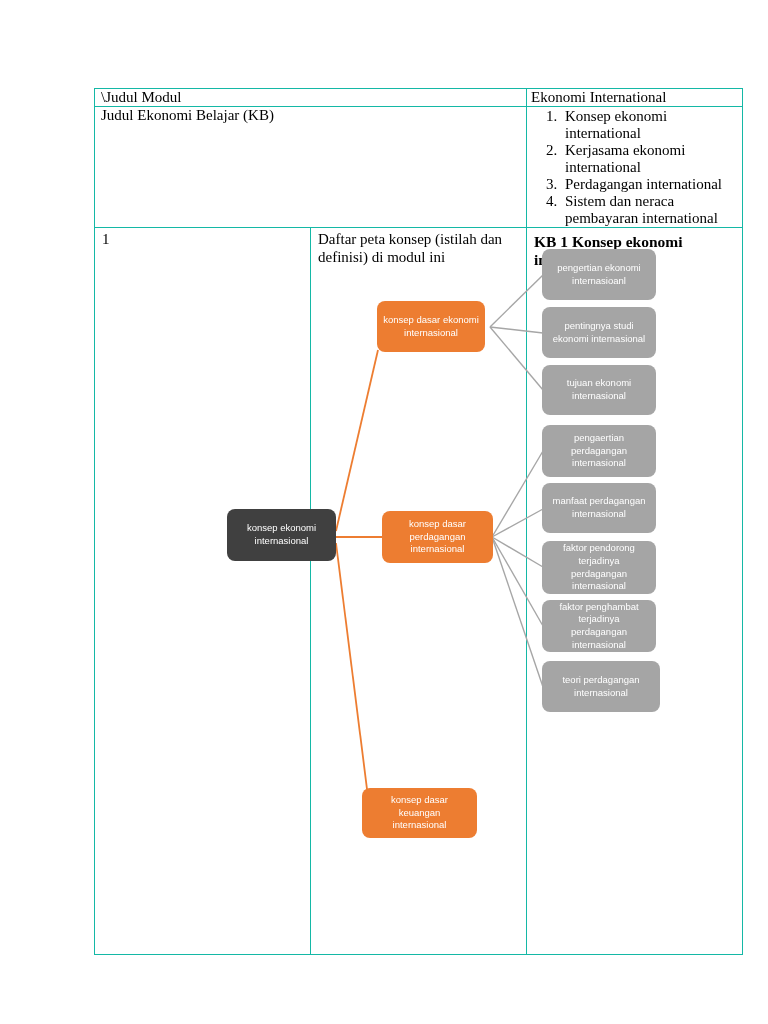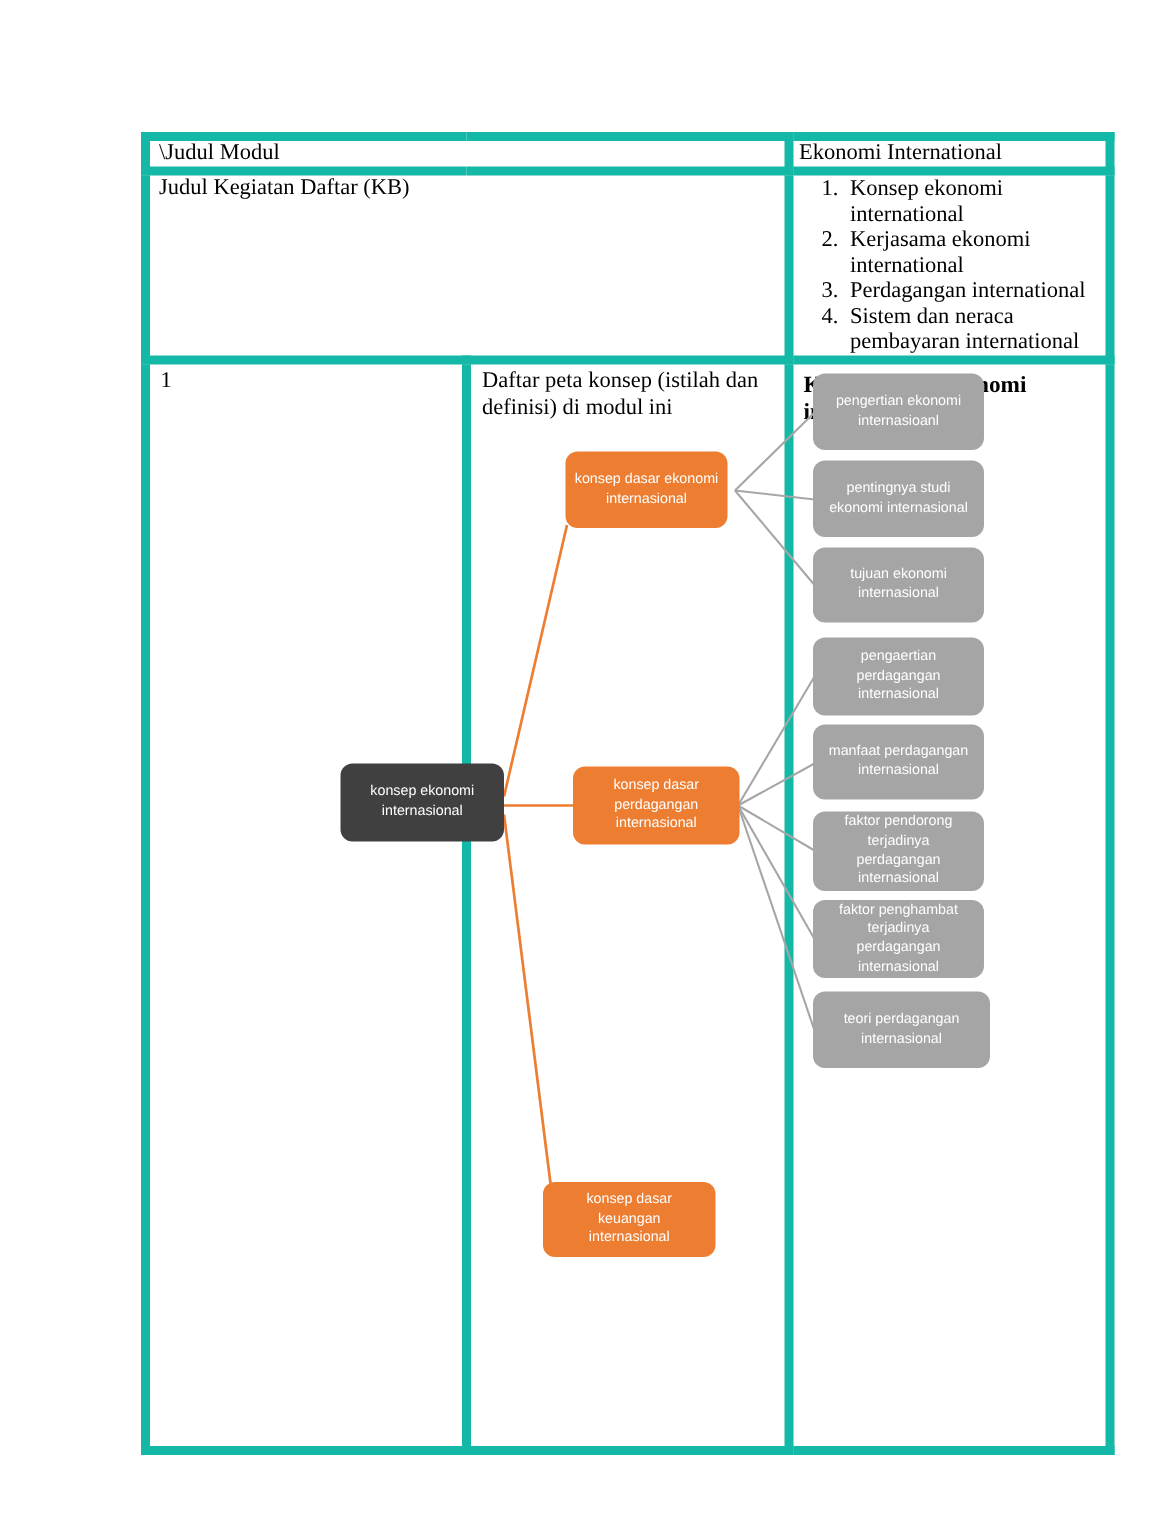--- a/index.html
+++ b/index.html
@@ -2,21 +2,21 @@
 <html><head>
 <meta charset="utf-8">
 <style>
   html,body{margin:0;padding:0;background:#ffffff;}
   .page{position:relative;width:768px;height:1024px;background:#ffffff;overflow:hidden;
         font-family:"Liberation Serif",serif;color:#000;}
 
   
   .doc-table{position:absolute;left:94px;top:88px;width:649px;border-collapse:collapse;
              table-layout:fixed;font-size:15px;}
-  .doc-table td{border:6px solid #14b8a6;vertical-align:top;padding:0 4px;box-sizing:border-box;}
+  .doc-table td{border:1px solid #14b8a6;vertical-align:top;padding:0 4px;box-sizing:border-box;}
   .r1 td{height:18px;line-height:17px;}
   .r2 td{height:68px;}
   .rh td{height:30px;background:#d4d4d4;font-weight:bold;text-align:center;line-height:1.05;padding-top:2px;}
   .rb td{height:727px;}
   .lbl{padding-left:6px !important;}
   .kb-list{margin:1px 0 0 0;padding-left:30px;line-height:1.13;}
   .kb-list li{padding-left:4px;}
   .no-cell{padding-left:7px !important;line-height:1.2;padding-top:2px !important;}
   .butir-cell{padding:2px 4px 0 7px !important;line-height:1.25;}
   .respon-cell{position:relative;padding:0 !important;}
@@ -51,21 +51,21 @@
 
 <div class="page">
 
   <table class="doc-table">
     <tbody>
       <tr class="r1">
         <td colspan="2" class="lbl">\Judul Modul</td>
         <td>Ekonomi International</td>
       </tr>
       <tr class="r2">
-        <td colspan="2" class="lbl">Judul Kegiatan Daftar (KB)</td>
+        <td colspan="2" class="lbl">Judul Ekonomi Belajar (KB)</td>
         <td>
           <ol class="kb-list">
             <li>Konsep ekonomi international</li>
             <li>Kerjasama ekonomi international</li>
             <li>Perdagangan international</li>
             <li>Sistem dan neraca pembayaran international</li>
           </ol>
         </td>
       </tr>
       <tr class="rb">

